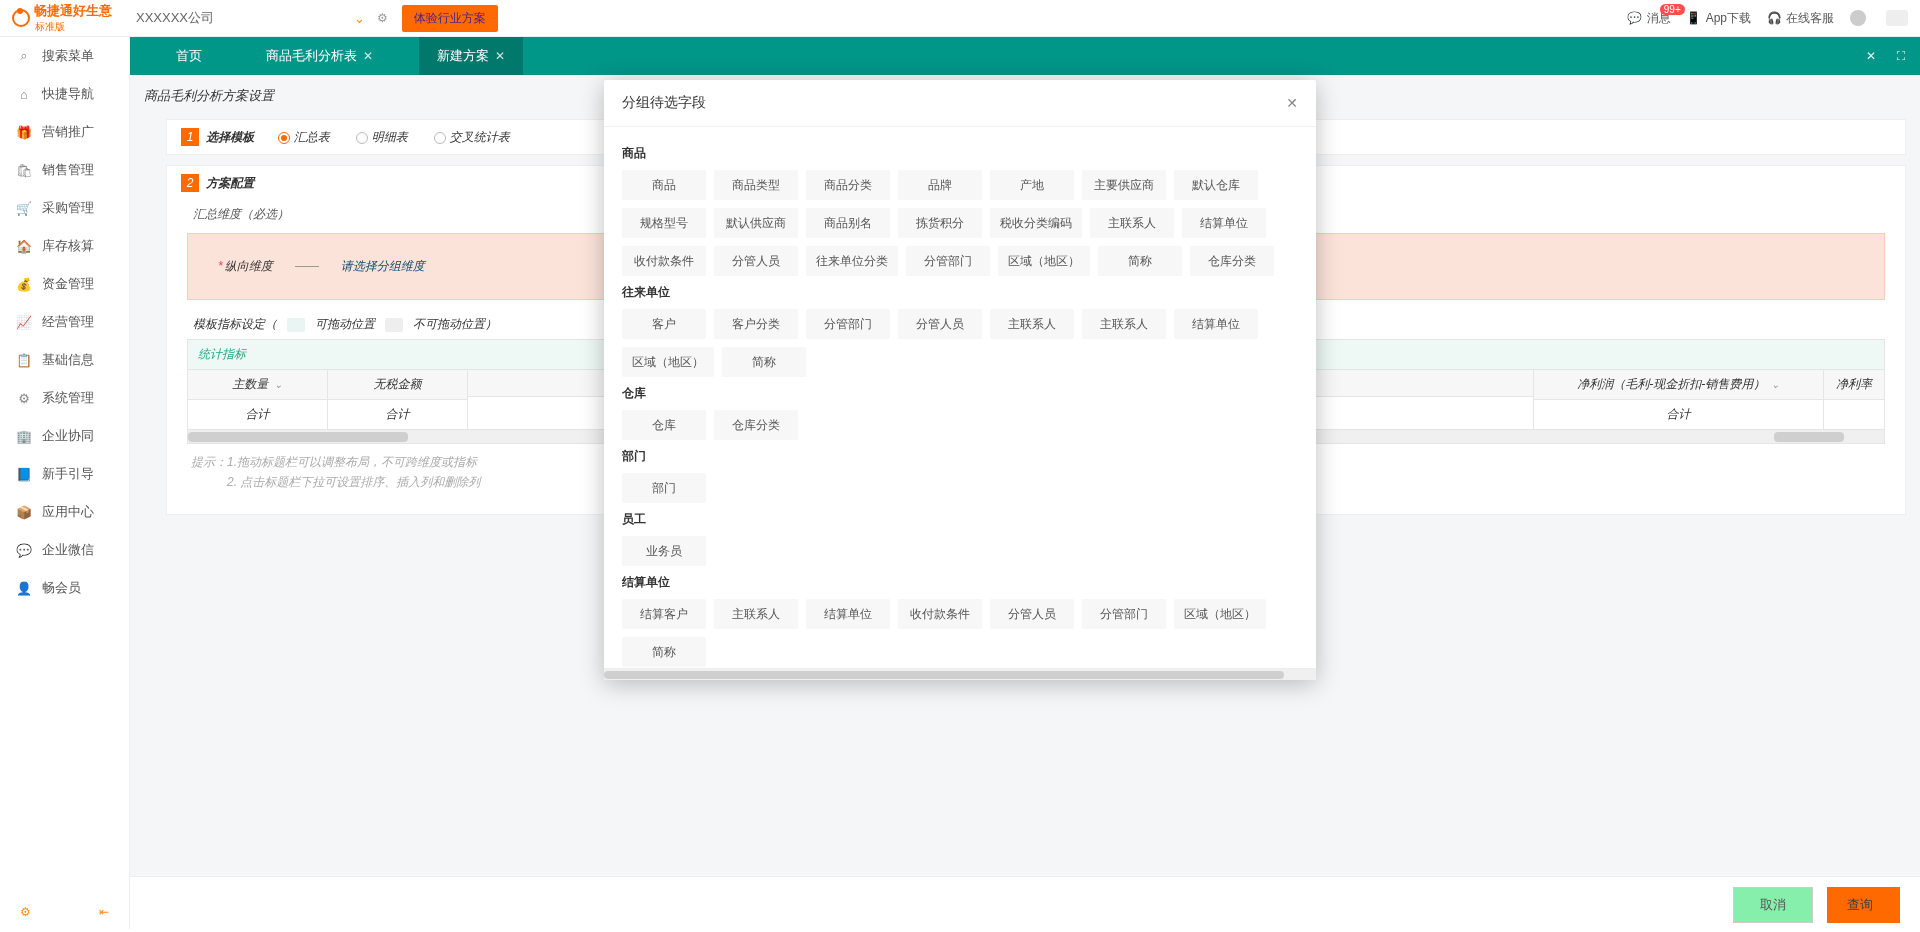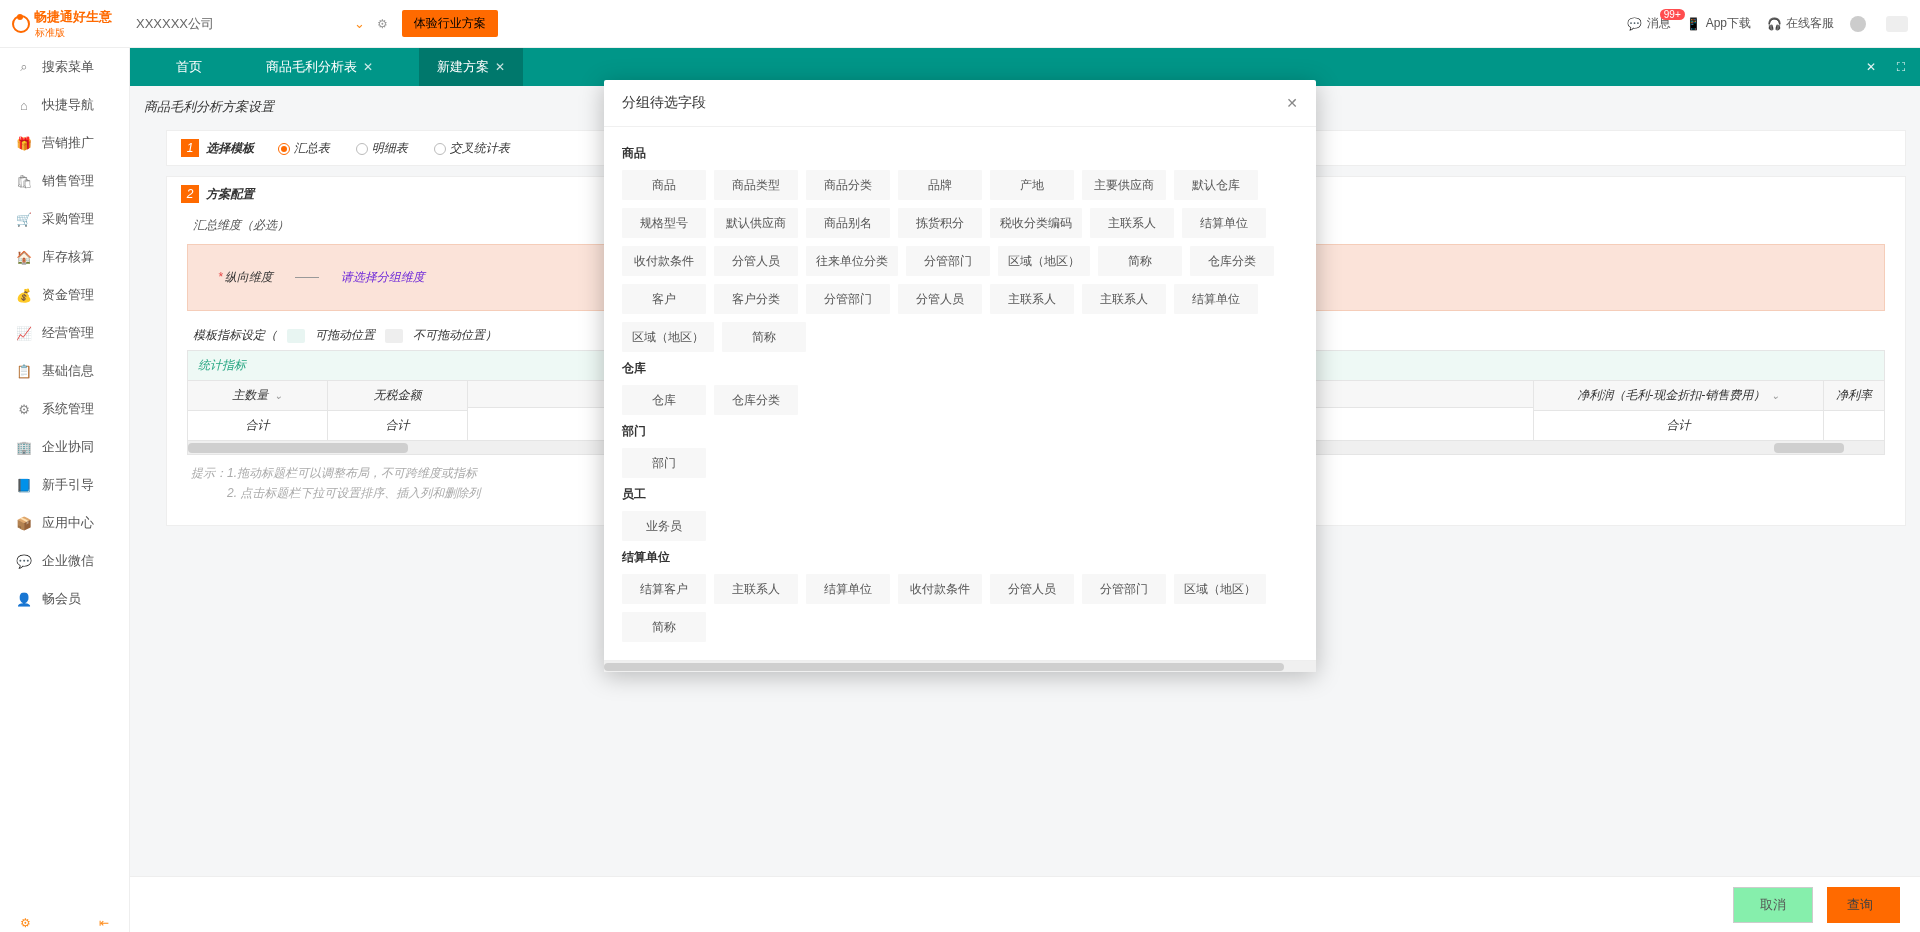--- a/index.html
+++ b/index.html
@@ -1,27 +1,27 @@
 <!DOCTYPE html>
 <html><head>
 <meta charset="utf-8">
 <style>
 * { box-sizing: border-box; margin: 0; padding: 0; }
 body { font-family: "Microsoft YaHei", Arial, sans-serif; font-size: 12px; color: #333; background: #fff; overflow: hidden; }
 
 
-.top-header { height: 48px; display: flex; align-items: center; padding: 0 12px; border-bottom: 1px solid #eee; }
+.top-header { height: 37px; display: flex; align-items: center; padding: 0 12px; border-bottom: 1px solid #eee; }
 .logo-block { display: flex; align-items: center; gap: 4px; }
 .logo-icon { width: 18px; height: 18px; border: 2px solid #ff6a00; border-radius: 50%; position: relative; display:inline-block; }
 .logo-icon::after{content:""; position:absolute; width:6px;height:6px;background:#ff6a00;border-radius:50%; left:3px; top:-3px;}
 .logo-text { color: #ff6a00; font-size: 13px; font-weight: bold; }
 .logo-sub { color: #ff6a00; font-size: 10px; margin-left: 1px;}
 .company-select { margin-left: 24px; display:flex; align-items:center; color:#666; font-size:13px; gap:140px; cursor:pointer;}
 .gear-btn { margin-left: 12px; color:#999; cursor:pointer; }
-.exp-btn { margin-left: 14px; background:#ff6a00; color:#000000; border:none; padding: 5px 12px; border-radius:2px; font-size:12px; cursor:pointer;}
+.exp-btn { margin-left: 14px; background:#ff6a00; color:#4c1d95; border:none; padding: 5px 12px; border-radius:2px; font-size:12px; cursor:pointer;}
 .header-right { margin-left:auto; display:flex; align-items:center; gap:16px; color:#555; font-size:12px;}
 .hr-item { display:flex; align-items:center; gap:4px; cursor:pointer; position:relative;}
 .badge { position:absolute; top:-6px; right:-14px; background:#ff4d4f; color:#fff; font-size:10px; padding:0 4px; border-radius:8px;}
 .avatar { width:22px; height:16px; background:#eee; border-radius:3px; margin-left:4px;}
 .avatar-small{width:16px;height:16px;background:#ccc;border-radius:50%;}
 
 
 .layout { display:flex; height: calc(100vh - 40px); }
 .left-nav { width: 130px; background:#fff; border-right:1px solid #eee; display:flex; flex-direction:column; }
 .nav-item { display:flex; align-items:center; gap:10px; padding: 10px 16px; color:#555; cursor:pointer; font-size:13px;}
@@ -47,21 +47,21 @@
 .template-opts { display:inline-flex; gap:26px; margin-left:20px; align-items:center; font-size:12px;}
 .radio { width:12px;height:12px;border:1px solid #bbb;border-radius:50%; display:inline-block; vertical-align:middle; margin-right:4px; position:relative;}
 .radio.sel{ border-color:#ff6a00;}
 .radio.sel::after{content:"";position:absolute;inset:2px;background:#ff6a00;border-radius:50%;}
 
 .config-body{ padding: 8px 6px 14px 6px; }
 .cfg-label{ font-size:12px; color:#555; margin: 6px 0 10px 6px;}
 .dim-box{ background:#fbe3d9; border:1px solid #f5cdb9; padding: 24px 30px; display:flex; align-items:center; gap:22px; }
 .req-star{ color:#e64545; margin-right:2px;}
 .dim-line{ width:24px; height:1px; background:#999; display:inline-block;}
-.dim-placeholder{ color:#6d28d9;}
+.dim-placeholder{ color:#0c4a6e;}
 
 .legend-row{ display:flex; align-items:center; gap:10px; margin: 16px 0 6px 6px; font-size:12px;}
 .legend-sw{ width:18px; height:14px; display:inline-block; border-radius:2px;}
 .legend-sw.a{ background:#e8f5f2;}
 .legend-sw.b{ background:#eee;}
 
 .metrics-table-wrap{ border:1px solid #e5e5e5; background:#fff; margin:0 0 6px 0; position:relative;}
 .metrics-head{ background:#eef9f5; color:#26a682; padding:6px 10px; font-size:12px;}
 .metrics-cols{ display:flex; border-top:1px solid #e5e5e5;}
 .mcol{ flex:0 0 140px; border-right:1px solid #e5e5e5; }
@@ -347,20 +347,21 @@
           <button class="chip">收付款条件</button>
           <button class="chip">分管人员</button>
           <button class="chip">往来单位分类</button>
           <button class="chip">分管部门</button>
           <button class="chip">区域（地区）</button>
           <button class="chip">简称</button>
           <button class="chip">仓库分类</button>
         </div>
       </div>
       <div class="mb-section">
+        <div class="mb-heading">往来单位</div>
         <div class="chips">
           <button class="chip">客户</button>
           <button class="chip">客户分类</button>
           <button class="chip">分管部门</button>
           <button class="chip">分管人员</button>
           <button class="chip">主联系人</button>
           <button class="chip">主联系人</button>
           <button class="chip">结算单位</button>
           <button class="chip">区域（地区）</button>
           <button class="chip">简称</button>

